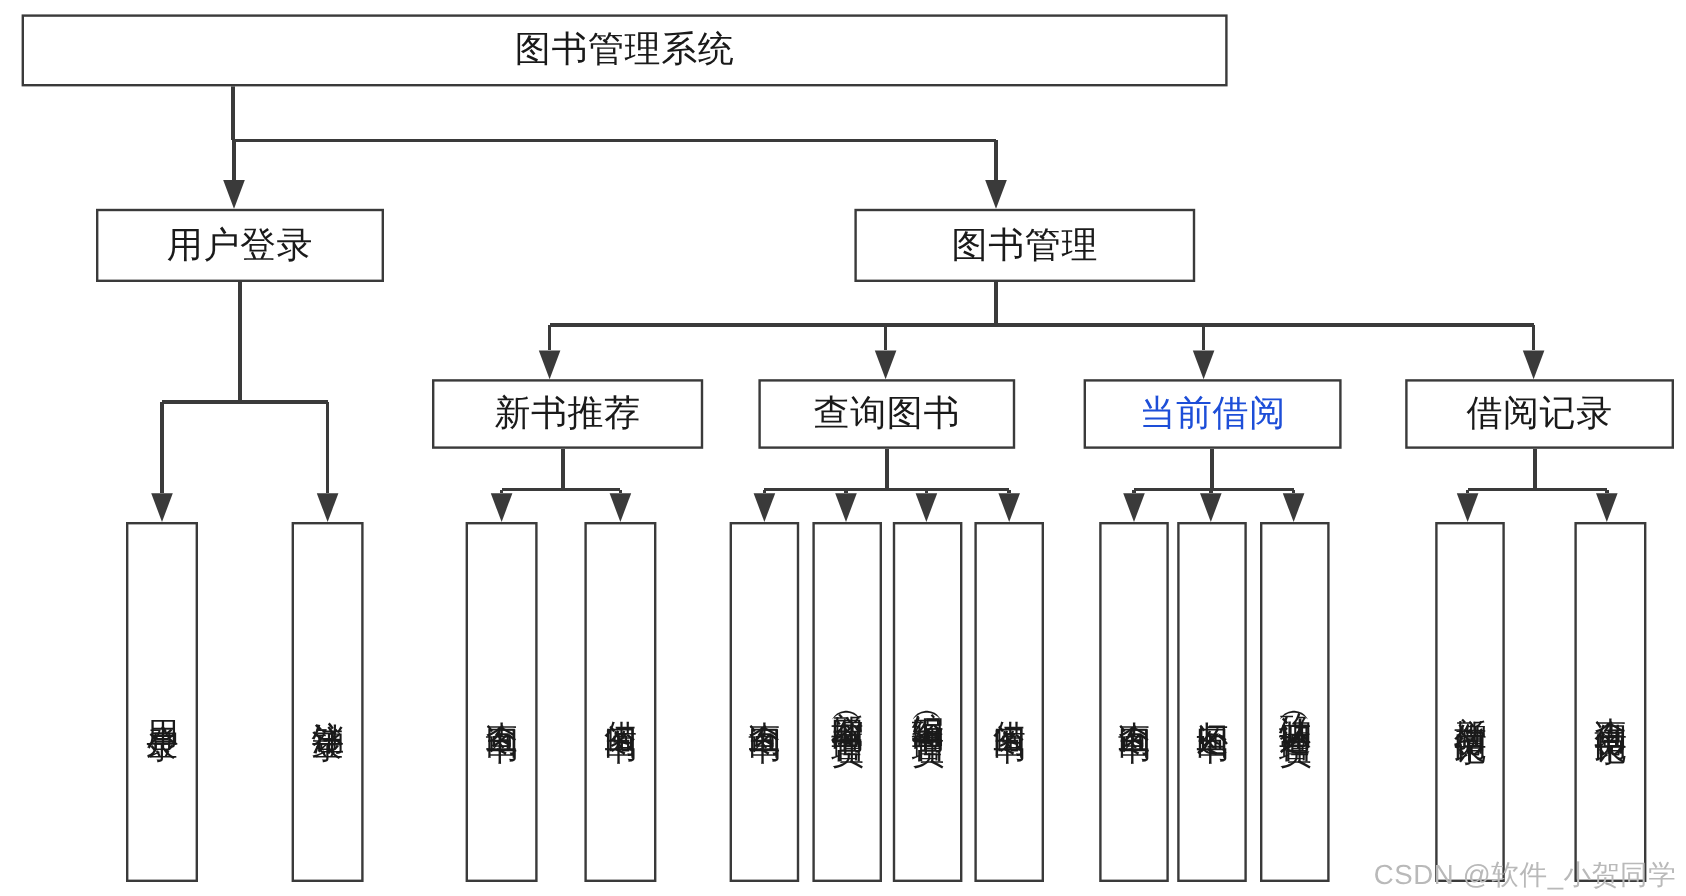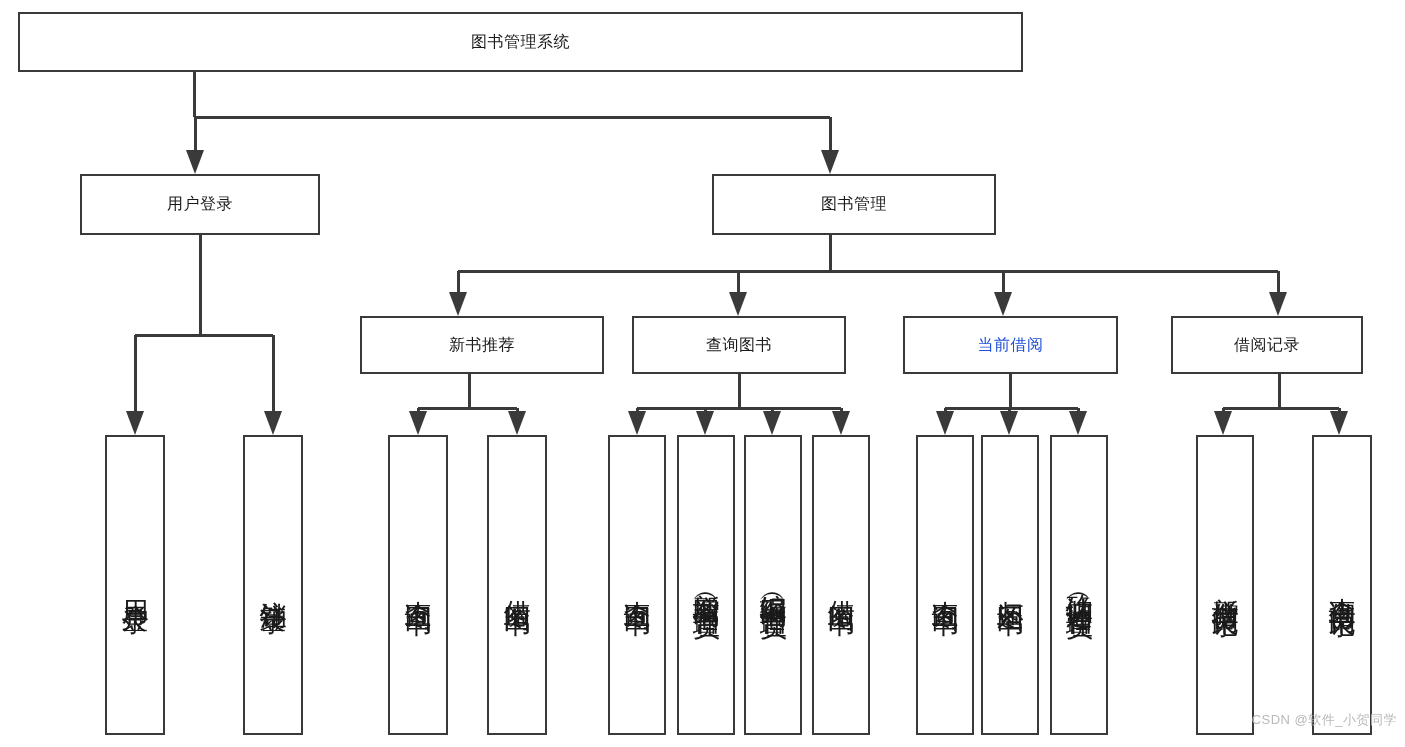--- a/index.html
+++ b/index.html
@@ -36,38 +36,38 @@
     overflow: hidden;
   }
   .node .label {
     color: #1a1a1a;
     text-align: center;
     line-height: 1.18;
     letter-spacing: 0.5px;
     white-space: nowrap;
   }
   .node.horizontal .label {
-    font-size: 16px;
+    font-size: 30px;
   }
   .node.vertical {
     align-items: center;
     justify-content: center;
   }
   .node.vertical .label {
     writing-mode: vertical-rl;
     text-orientation: upright;
     font-size: 27px;
     line-height: 1.06;
     letter-spacing: 3px;
   }
   #watermark {
     position: absolute;
     right: 8px;
-    bottom: 18px;
-    font-size: 13px;
+    bottom: 2px;
+    font-size: 23px;
     color: #b9b9b9;
     letter-spacing: 0.5px;
     white-space: nowrap;
     user-select: none;
   }
 </style>
 </head>
 <body>
 
 <div id="canvas">
@@ -130,30 +130,30 @@
   <div id="nodes">
       <div class="node horizontal" style="left: 18px; top: 12px; width: 1005px; height: 60px; border-color: rgb(58, 58, 58); background: rgb(255, 255, 255);">
         <span class="label" style="color: rgb(26, 26, 26);">图书管理系统</span>
       </div>
       <div class="node horizontal" style="left: 80px; top: 174px; width: 240px; height: 61px; border-color: rgb(58, 58, 58); background: rgb(255, 255, 255);">
         <span class="label" style="color: rgb(26, 26, 26);">用户登录</span>
       </div>
       <div class="node horizontal" style="left: 712px; top: 174px; width: 284px; height: 61px; border-color: rgb(58, 58, 58); background: rgb(255, 255, 255);">
         <span class="label" style="color: rgb(26, 26, 26);">图书管理</span>
       </div>
-      <div class="node horizontal" style="left: 360px; top: 316px; width: 244px; height: 58px; border-color: rgb(58, 58, 58); background: rgb(255, 255, 255);">
+      <div class="node horizontal" style="left: 360px; top: 316px; width: 226px; height: 58px; border-color: rgb(58, 58, 58); background: rgb(255, 255, 255);">
         <span class="label" style="color: rgb(26, 26, 26);">新书推荐</span>
       </div>
       <div class="node horizontal" style="left: 632px; top: 316px; width: 214px; height: 58px; border-color: rgb(58, 58, 58); background: rgb(255, 255, 255);">
         <span class="label" style="color: rgb(26, 26, 26);">查询图书</span>
       </div>
       <div class="node horizontal" style="left: 903px; top: 316px; width: 215px; height: 58px; border-color: rgb(58, 58, 58); background: rgb(255, 255, 255);">
         <span class="label" style="color: #1d4ed8;">当前借阅</span>
       </div>
-      <div class="node horizontal" style="left: 1171px; top: 316px; width: 192px; height: 58px; border-color: rgb(58, 58, 58); background: rgb(255, 255, 255);">
+      <div class="node horizontal" style="left: 1171px; top: 316px; width: 224px; height: 58px; border-color: rgb(58, 58, 58); background: rgb(255, 255, 255);">
         <span class="label" style="color: rgb(26, 26, 26);">借阅记录</span>
       </div>
       <div class="node vertical" style="left: 105px; top: 435px; width: 60px; height: 300px; border-color: rgb(58, 58, 58); background: rgb(255, 255, 255);">
         <span class="label" style="color: rgb(26, 26, 26);">用户登录</span>
       </div>
       <div class="node vertical" style="left: 243px; top: 435px; width: 60px; height: 300px; border-color: rgb(58, 58, 58); background: rgb(255, 255, 255);">
         <span class="label" style="color: rgb(26, 26, 26);">注销登录</span>
       </div>
       <div class="node vertical" style="left: 388px; top: 435px; width: 60px; height: 300px; border-color: rgb(58, 58, 58); background: rgb(255, 255, 255);">
         <span class="label" style="color: rgb(26, 26, 26);">查询图书</span>

